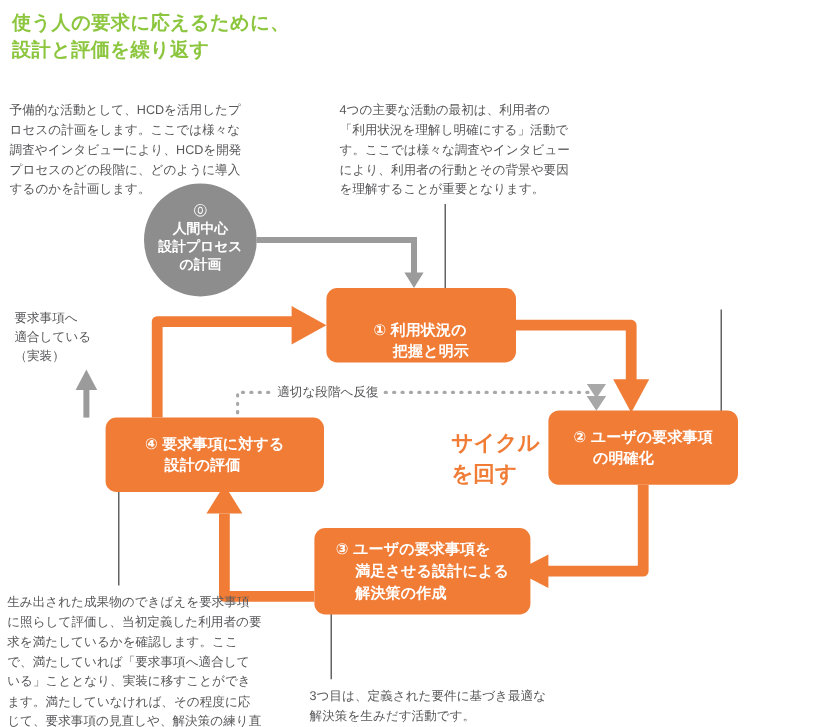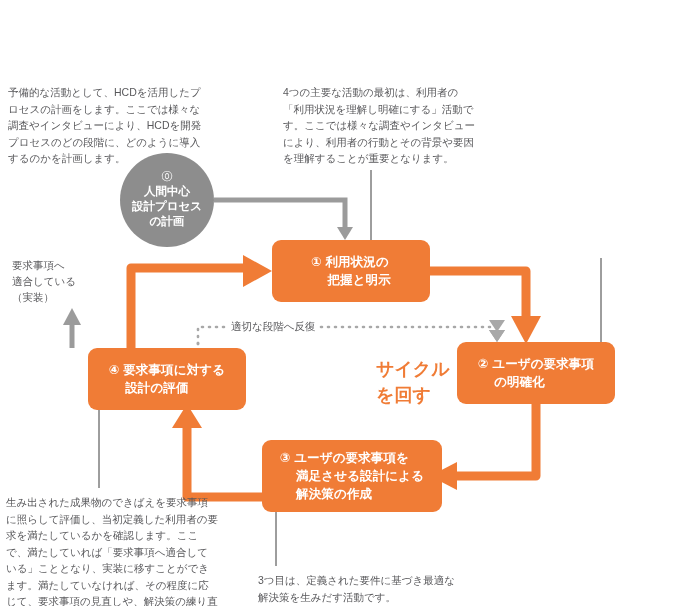--- a/index.html
+++ b/index.html
@@ -71,24 +71,24 @@
     align-items:center;
     justify-content:center;
     text-align:left;
     font-size:12.5px;
     font-weight:bold;
     line-height:1.45;
     letter-spacing:.01em;
     box-sizing:border-box;
     white-space:pre-line;
   }
-  #box1{left:272px;top:240px;width:158px;height:62px;}
+  #box1{left:272px;top:240px;width:158px;height:62px;align-items:flex-end;}
   #box2{left:457px;top:342px;width:158px;height:62px;}
   #box3{left:262px;top:440px;width:180px;height:72px;}
-  #box4{left:88px;top:348px;width:158px;height:62px;}
+  #box4{left:88px;top:348px;width:182px;height:62px;}
 
   
   .cycle-label{
     position:absolute;
     left:376px;top:356px;
     font-size:18px;
     font-weight:bold;
     color:#f07c36;
     line-height:1.45;
     white-space:pre-line;
@@ -116,20 +116,22 @@
     color:#58585b;
     white-space:pre-line;
   }
   svg{position:absolute;left:0;top:0;}
 </style>
 </head>
 <body>
 
 <div id="stage">
 
+  <div class="title">使う人の要求に応えるために、
+設計と評価を繰り返す</div>
 
   <svg width="698" height="606" aria-hidden="true">
     <defs></defs>
 
     <g>
       <path d="M214 200 L345 200 L345 228" stroke="#9b9b9b" stroke-width="5" fill="none"></path>
       <polygon points="337,227 353,227 345,240" fill="#9b9b9b"></polygon>
     </g>
 
     <g>

